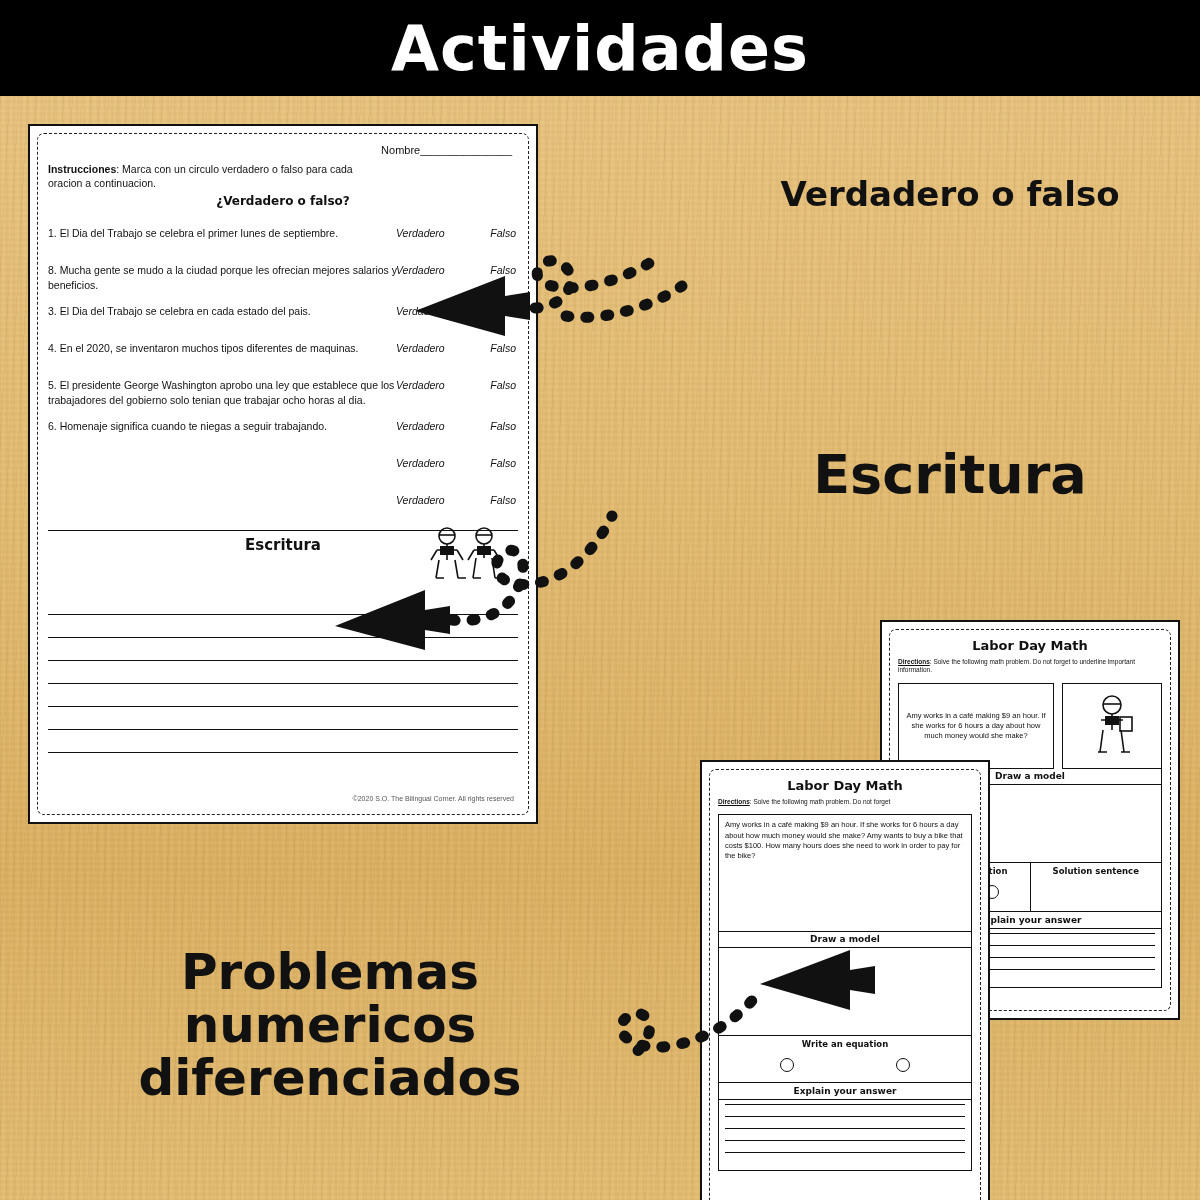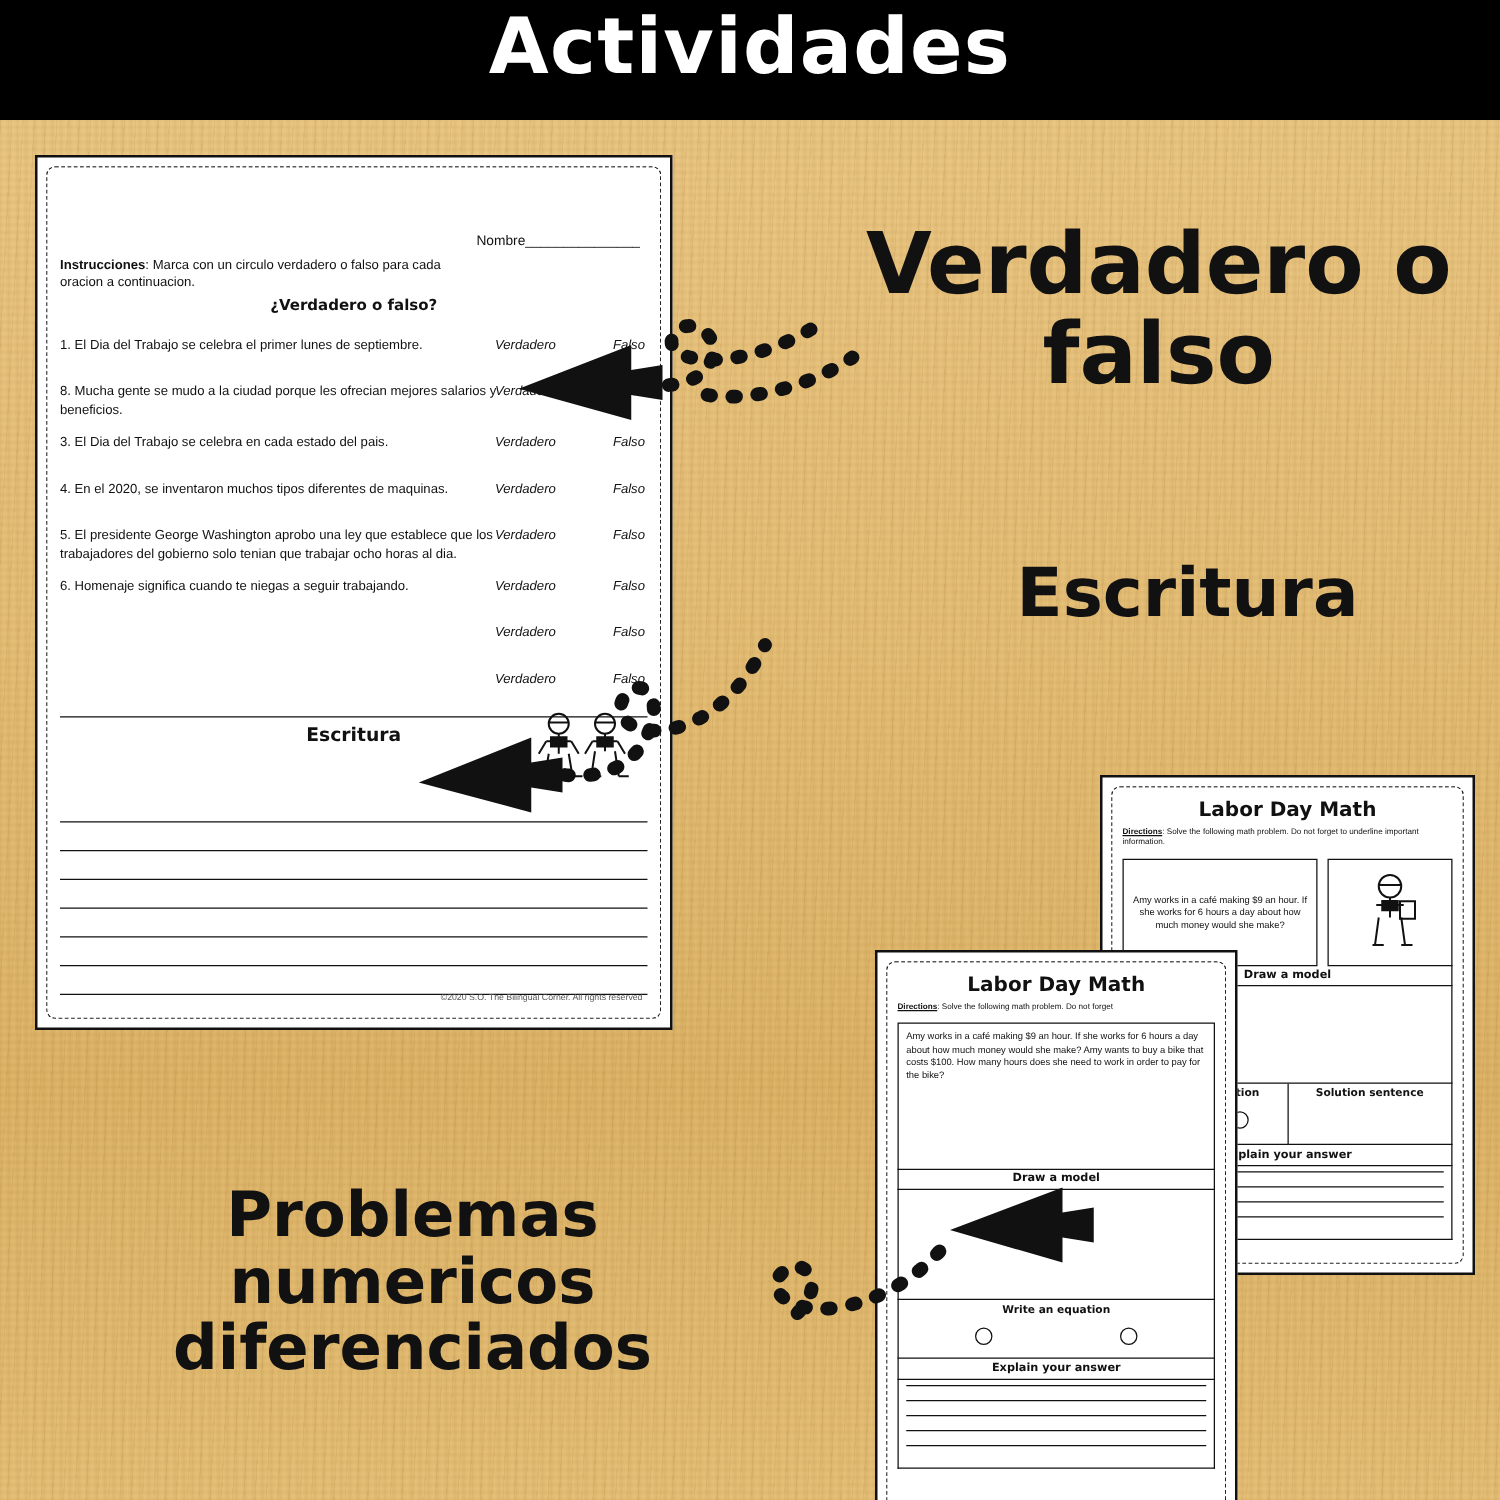--- a/index.html
+++ b/index.html
@@ -8,21 +8,21 @@
     width:1200px; height:1200px;
     background:#000;
     font-family:"Liberation Sans", sans-serif;
     overflow:hidden;
     position:relative;
   }
 
   
   .header {
     position:absolute; left:0; top:0; width:1200px; height:96px;
-    background:#000; display:flex; align-items:flex-start; justify-content:center;
+    background:#000; display:flex; align-items:center; justify-content:center;
   }
   .header-title {
     color:#fff; font-size:62px; font-weight:bold; letter-spacing:1px;
     font-family:"DejaVu Sans", sans-serif;
   }
 
   
   .stage {
     position:absolute; left:0; top:96px; width:1200px; height:1104px;
     background:
@@ -38,39 +38,39 @@
     background:repeating-linear-gradient(93deg, rgba(160,110,40,0.10) 0 1px, rgba(0,0,0,0) 1px 9px);
     pointer-events:none;
   }
 
   
   .big-label {
     position:absolute; color:#111; font-weight:bold; text-align:center;
     font-family:"DejaVu Sans", sans-serif; line-height:1.06;
     z-index:6;
   }
-  #label-vf { left:692px; top:80px; width:470px; font-size:68px; }
+  #label-vf { left:715px; top:80px; width:470px; font-size:34px; }
   #label-esc { left:740px; top:350px; width:420px; font-size:54px; }
   #label-prob { left:100px; top:850px; width:460px; font-size:50px; }
 
   
   .arrow-wrap { position:absolute; z-index:7; }
 
   
   .sheet {
     position:absolute; background:#fff; border:2px solid #111;
     overflow:hidden; z-index:3;
   }
   .scallop {
     position:absolute; inset:7px; border:1.5px dashed #222; border-radius:7px;
   }
 
   
   #sheet1 { left:28px; top:28px; width:510px; height:700px; }
-  #sheet1 .inner { position:absolute; inset:18px;margin-top:43px; }
+  #sheet1 .inner { position:absolute; inset:18px; }
 
   .nombre-line {
     position:absolute; right:6px; top:0px; font-size:11px; color:#111;
     font-family:"Liberation Sans", sans-serif;
   }
   .instr {
     position:absolute; left:0; top:18px; width:330px; font-size:10.5px; color:#111; line-height:1.35;
   }
   .instr b { font-weight:bold; }
   .ws-title {
@@ -95,21 +95,21 @@
   }
 
   
   .kids { position:absolute; right:6px; top:380px; width:90px; height:62px; z-index:4;}
 
   
   #sheet2 { left:880px; top:524px; width:300px; height:400px; z-index:4;}
   
   #sheet3 { left:700px; top:664px; width:290px; height:470px; z-index:5;}
 
-  .m-title { text-align:center; font-size:16px; font-weight:bold; color:#111; font-family:"DejaVu Sans", sans-serif; }
+  .m-title { text-align:center; font-size:13px; font-weight:bold; color:#111; font-family:"DejaVu Sans", sans-serif; }
   .m-dir { font-size:6.5px; color:#111; line-height:1.3; margin-top:5px; }
   .m-dir u { text-decoration:underline; font-weight:bold;}
   .m-box { border:1.5px solid #111; font-size:7.5px; line-height:1.35; color:#111; padding:5px 6px; text-align:center; }
   .band {
     border:1.5px solid #111; border-top:none; text-align:center;
     font-size:9px; font-weight:bold; color:#111; padding:3px 0;
     font-family:"DejaVu Sans", sans-serif;
   }
   .cellrow { display:flex; }
   .cellrow > div { border:1.5px solid #111; border-top:none; flex:1; }

